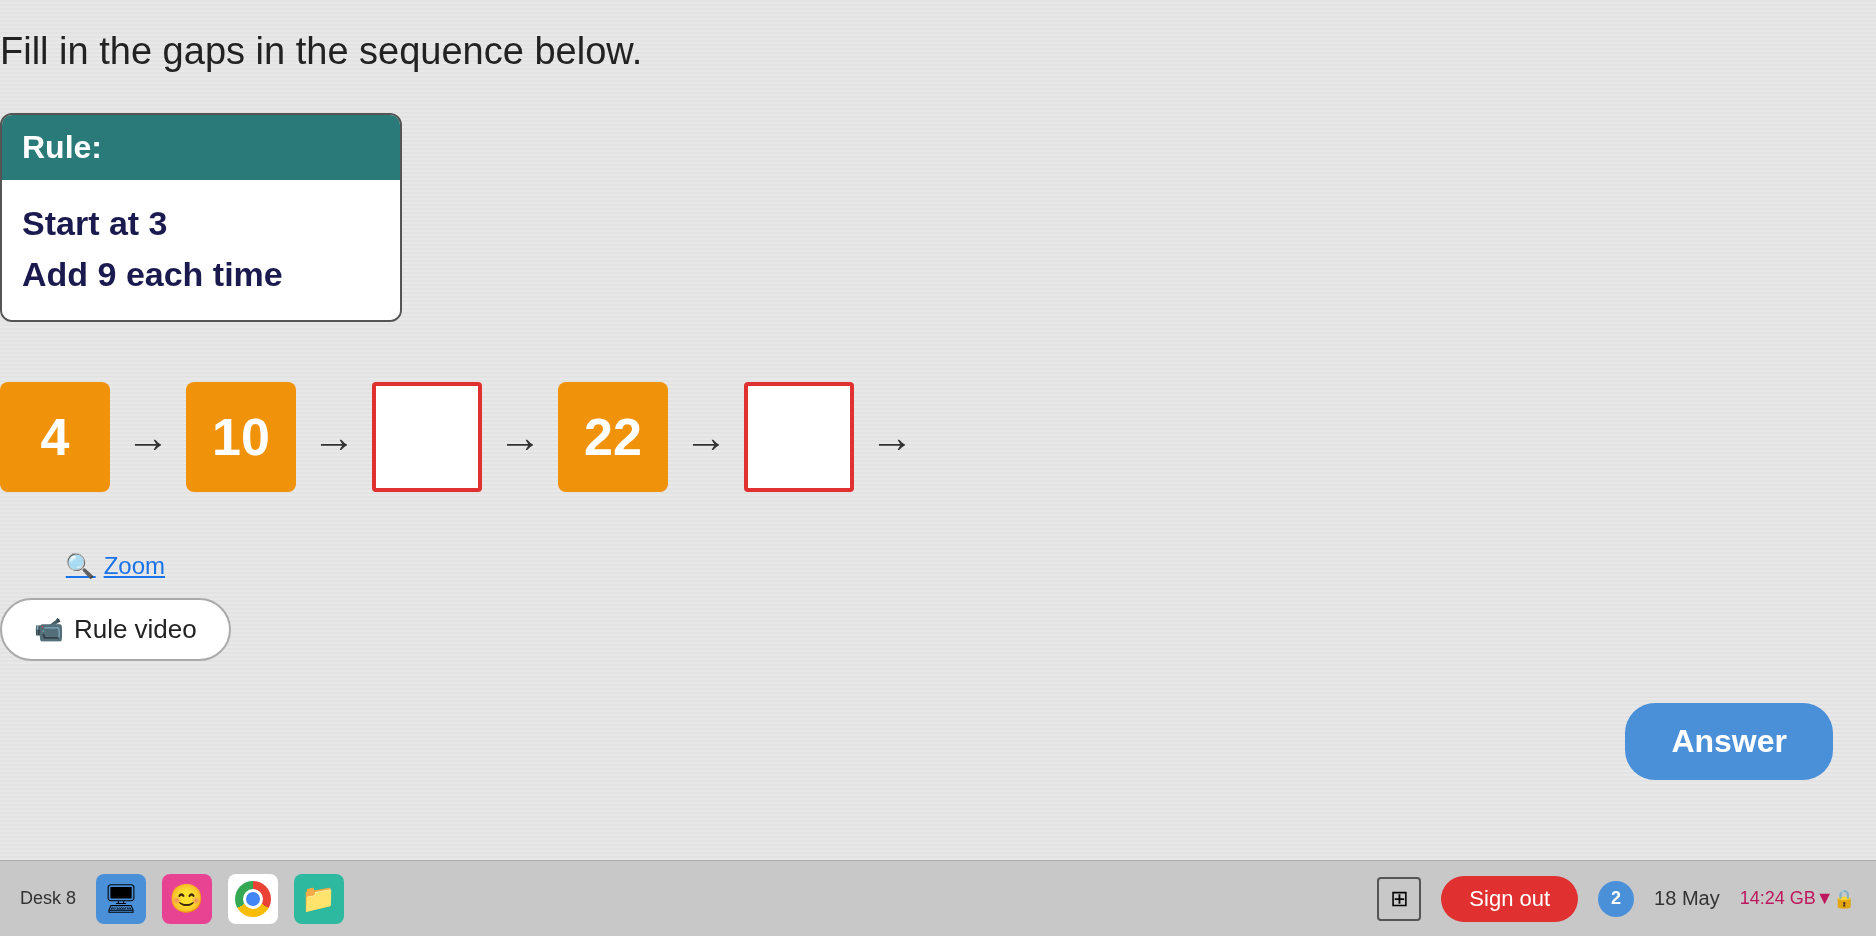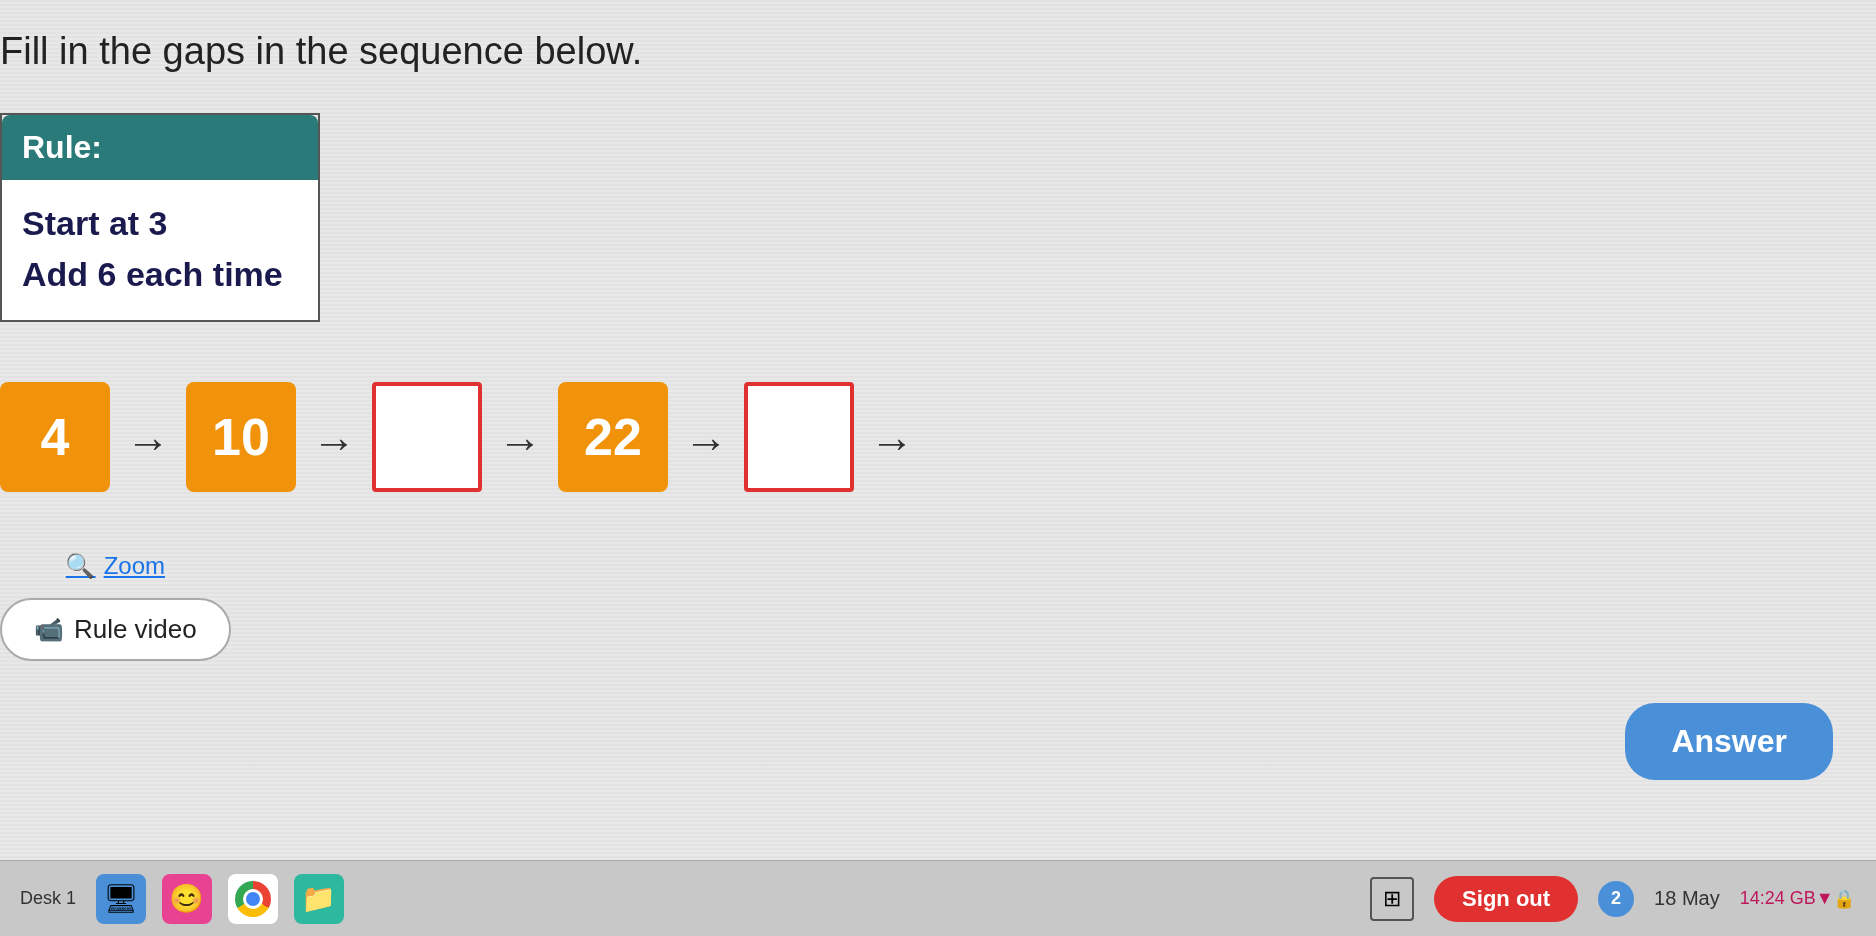--- a/index.html
+++ b/index.html
@@ -34,22 +34,22 @@
 
     .instruction-text {
       font-size: 38px;
       color: #222;
       margin-bottom: 40px;
       font-weight: 400;
     }
 
     
     .rule-card {
-      width: 320px;
-      border-radius: 0;
+      width: 402px;
+      border-radius: 12px;
       overflow: hidden;
       border: 2px solid #555;
       margin-bottom: 60px;
     }
 
     .rule-header {
       background: #2a7a7a;
       padding: 14px 20px;
       border-radius: 8px 8px 0 0;
     }
@@ -234,21 +234,21 @@
       cursor: pointer;
     }
 
     .sign-out-btn {
       background: #e03030;
       color: white;
       border: none;
       border-radius: 24px;
       padding: 10px 28px;
       font-size: 22px;
-      font-weight: bold;
+      font-weight: normal;
       cursor: pointer;
     }
 
     .user-badge {
       width: 36px;
       height: 36px;
       border-radius: 50%;
       background: #4a90d9;
       color: white;
       display: flex;
@@ -296,21 +296,21 @@
 <div class="main-content">
 
   <div class="instruction-text">Fill in the gaps in the sequence below.</div>
 
   <div class="rule-card">
     <div class="rule-header">
       <span class="rule-header-text">Rule:</span>
     </div>
     <div class="rule-body">
       <div class="rule-line">Start at 3</div>
-      <div class="rule-line">Add 6 each time</div>
+      <div class="rule-line">Add 9 each time</div>
     </div>
   </div>
 
   <div class="sequence-row">
 
     <div class="seq-box-orange">
       <span>4</span>
     </div>
 
     <div class="arrow">→</div>
@@ -349,21 +349,21 @@
   </div>
 
   <button class="answer-btn">
     <span>Answer</span>
   </button>
 
 </div>
 
 <div class="taskbar">
 
-  <span class="taskbar-desk">Desk 1</span>
+  <span class="taskbar-desk">Desk 8</span>
 
   <div class="taskbar-icon taskbar-icon-blue">
     <span>🖥</span>
   </div>
 
   <div class="taskbar-icon taskbar-icon-pink">
     <span>😊</span>
   </div>
 
   <div class="taskbar-icon taskbar-icon-google">

